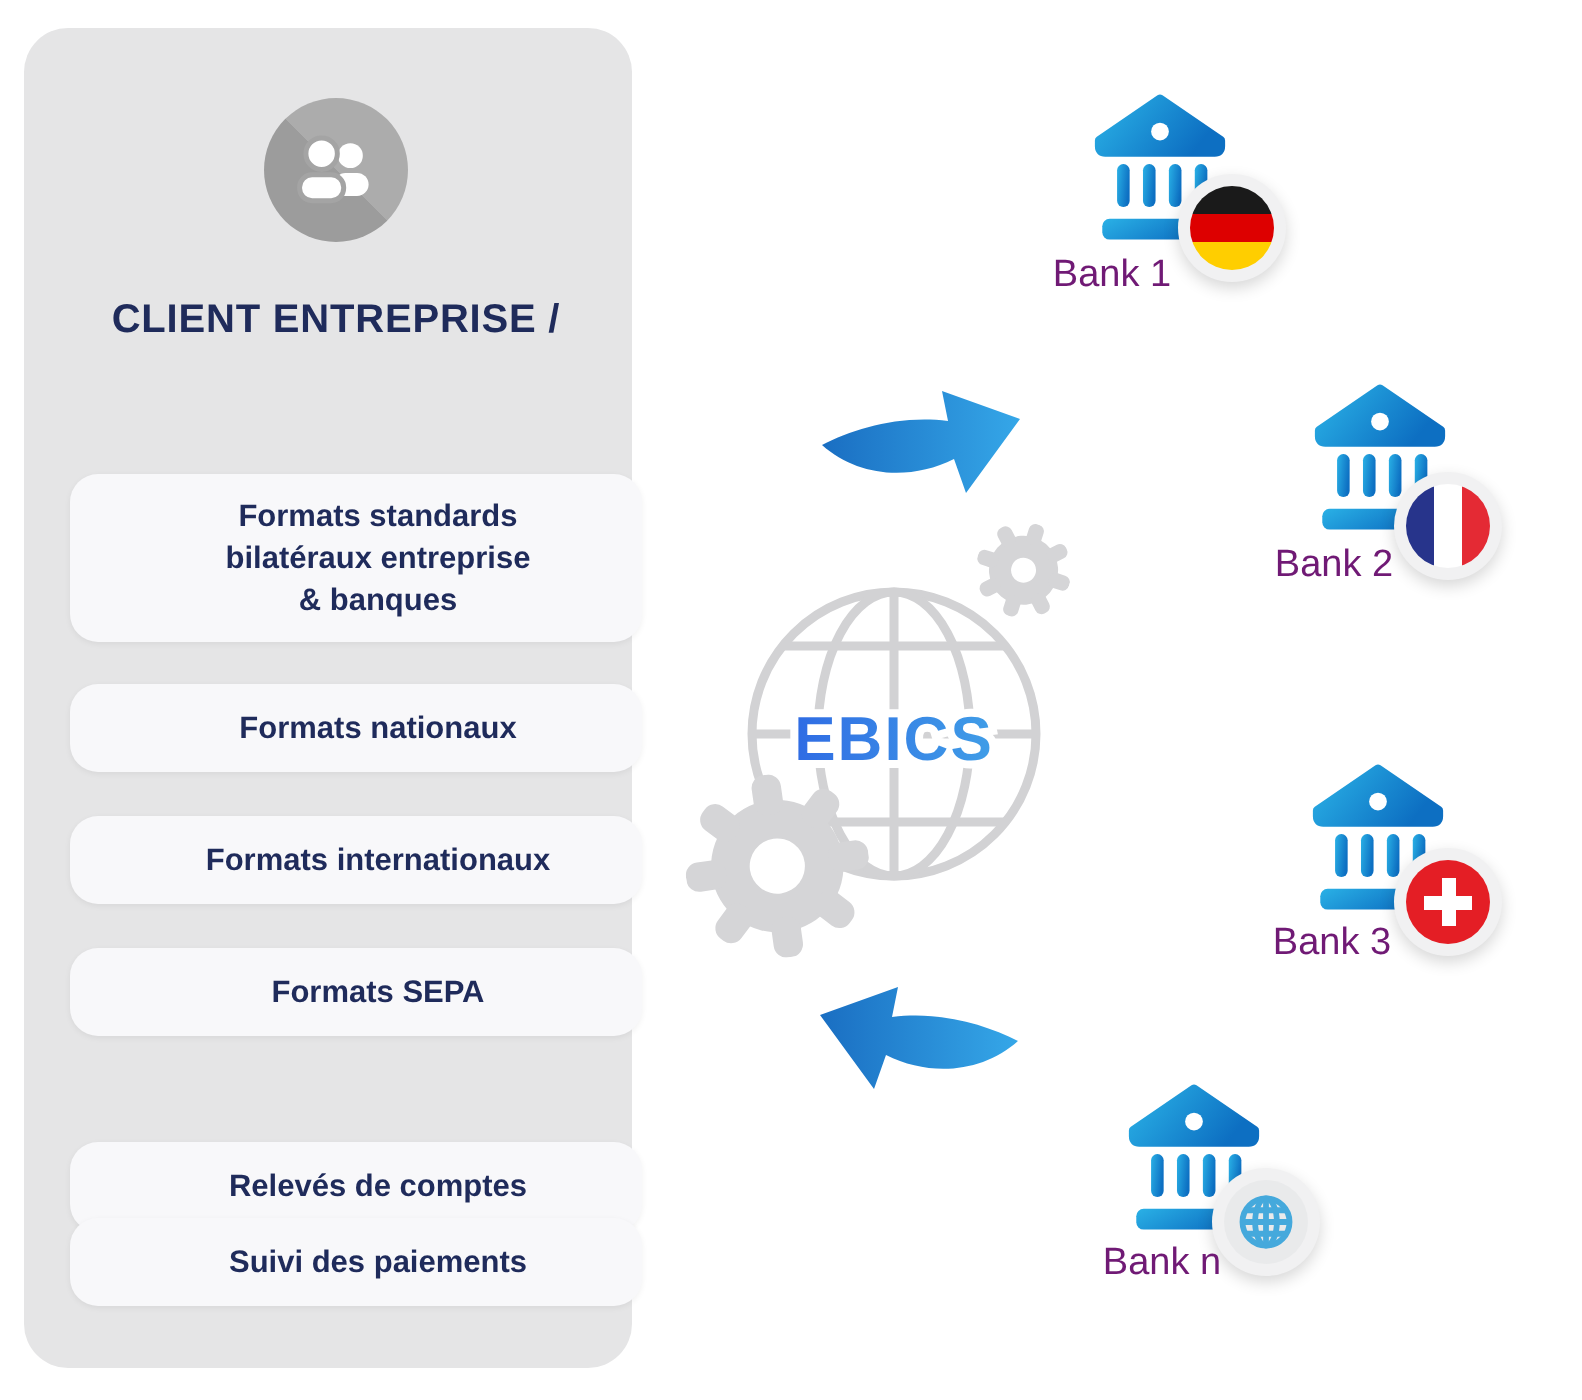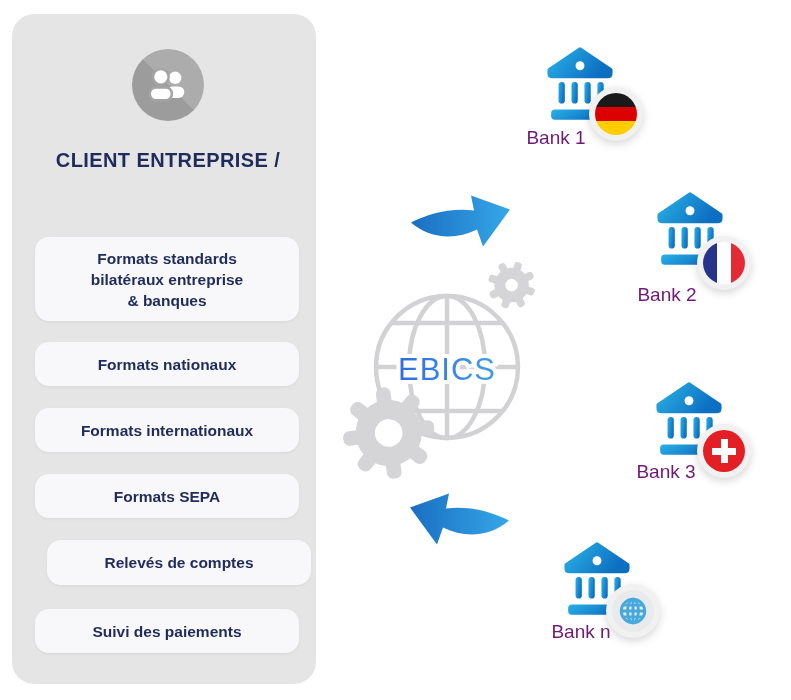--- a/index.html
+++ b/index.html
@@ -19,36 +19,36 @@
   }
   .panel-title{
     position:absolute;left:10px;top:132px;width:292px;margin:0;
     text-align:center;color:#1f2b5b;font-size:20px;font-weight:700;
     line-height:29px;letter-spacing:.4px;
   }
   .card{
     position:absolute;left:23px;width:264px;background:#f8f8fa;border-radius:14px;
     box-shadow:0 1px 3px rgba(0,0,0,.06);
     display:flex;align-items:center;justify-content:center;text-align:center;
-    color:#1f2b5b;font-size:15.5px;font-weight:600;line-height:21px;
+    color:#1f2b5b;font-size:15.5px;font-weight:600;line-height:21px;padding-left:22px;
   }
   .card span{white-space:pre-line;}
   .card1{top:223px;height:84px;}
   .card2{top:328px;height:44px;}
   .card3{top:394px;height:44px;}
   .card4{top:460px;height:44px;}
-  .card5{top:526px;height:45px;margin-left:12px;}
+  .card5{top:557px;height:45px;}
   .card6{top:595px;height:44px;}
   
   .globe{position:absolute;left:372px;top:292px;}
   .gear-small{position:absolute;left:487px;top:261px;transform:rotate(18deg);}
   .gear-large{position:absolute;left:343px;top:387px;transform:rotate(-8deg);}
   .ebics-wrap{
     position:absolute;left:372px;top:350px;width:150px;height:40px;
-    text-align:center;font-size:31px;font-weight:400;letter-spacing:1px;
+    text-align:center;font-size:31px;font-weight:700;letter-spacing:1px;
     line-height:40px;
   }
   .ebics-halo{
     position:absolute;left:0;top:0;width:100%;color:#ffffff;
     -webkit-text-stroke:8px #ffffff;
   }
   .ebics-fill{
     position:absolute;left:0;top:0;width:100%;
     background:linear-gradient(90deg,#2b5fe3,#44aae8);
     -webkit-background-clip:text;background-clip:text;color:transparent;
@@ -220,21 +220,21 @@
     <circle cx="50" cy="26" r="6" fill="#ffffff"></circle>
     <rect x="21" y="48" width="8.5" height="29" rx="4.2" fill="url(#bgrad)"></rect>
     <rect x="38.5" y="48" width="8.5" height="29" rx="4.2" fill="url(#bgrad)"></rect>
     <rect x="56" y="48" width="8.5" height="29" rx="4.2" fill="url(#bgrad)"></rect>
     <rect x="73.5" y="48" width="8.5" height="29" rx="4.2" fill="url(#bgrad)"></rect>
     <rect x="11" y="85" width="78" height="14" rx="5" fill="url(#bgrad)"></rect>
   </svg>
   <div class="flag-badge" style="left:697px;top:236px">
     <div class="flag france"></div>
   </div>
-  <div class="bank-label" style="left:617px;top:284px">Bank 2</div>
+  <div class="bank-label" style="left:617px;top:272px">Bank 2</div>
 
   <svg class="bank-building" style="left:652px;top:381px" width="74" height="78" viewBox="0 0 100 104">
     <path d="M50,4 L9,32 L9,36 Q9,40 13,40 L87,40 Q91,40 91,36 L91,32 Z" fill="url(#bgrad)" stroke="url(#bgrad)" stroke-width="6" stroke-linejoin="round"></path>
     <circle cx="50" cy="26" r="6" fill="#ffffff"></circle>
     <rect x="21" y="48" width="8.5" height="29" rx="4.2" fill="url(#bgrad)"></rect>
     <rect x="38.5" y="48" width="8.5" height="29" rx="4.2" fill="url(#bgrad)"></rect>
     <rect x="56" y="48" width="8.5" height="29" rx="4.2" fill="url(#bgrad)"></rect>
     <rect x="73.5" y="48" width="8.5" height="29" rx="4.2" fill="url(#bgrad)"></rect>
     <rect x="11" y="85" width="78" height="14" rx="5" fill="url(#bgrad)"></rect>
   </svg>

